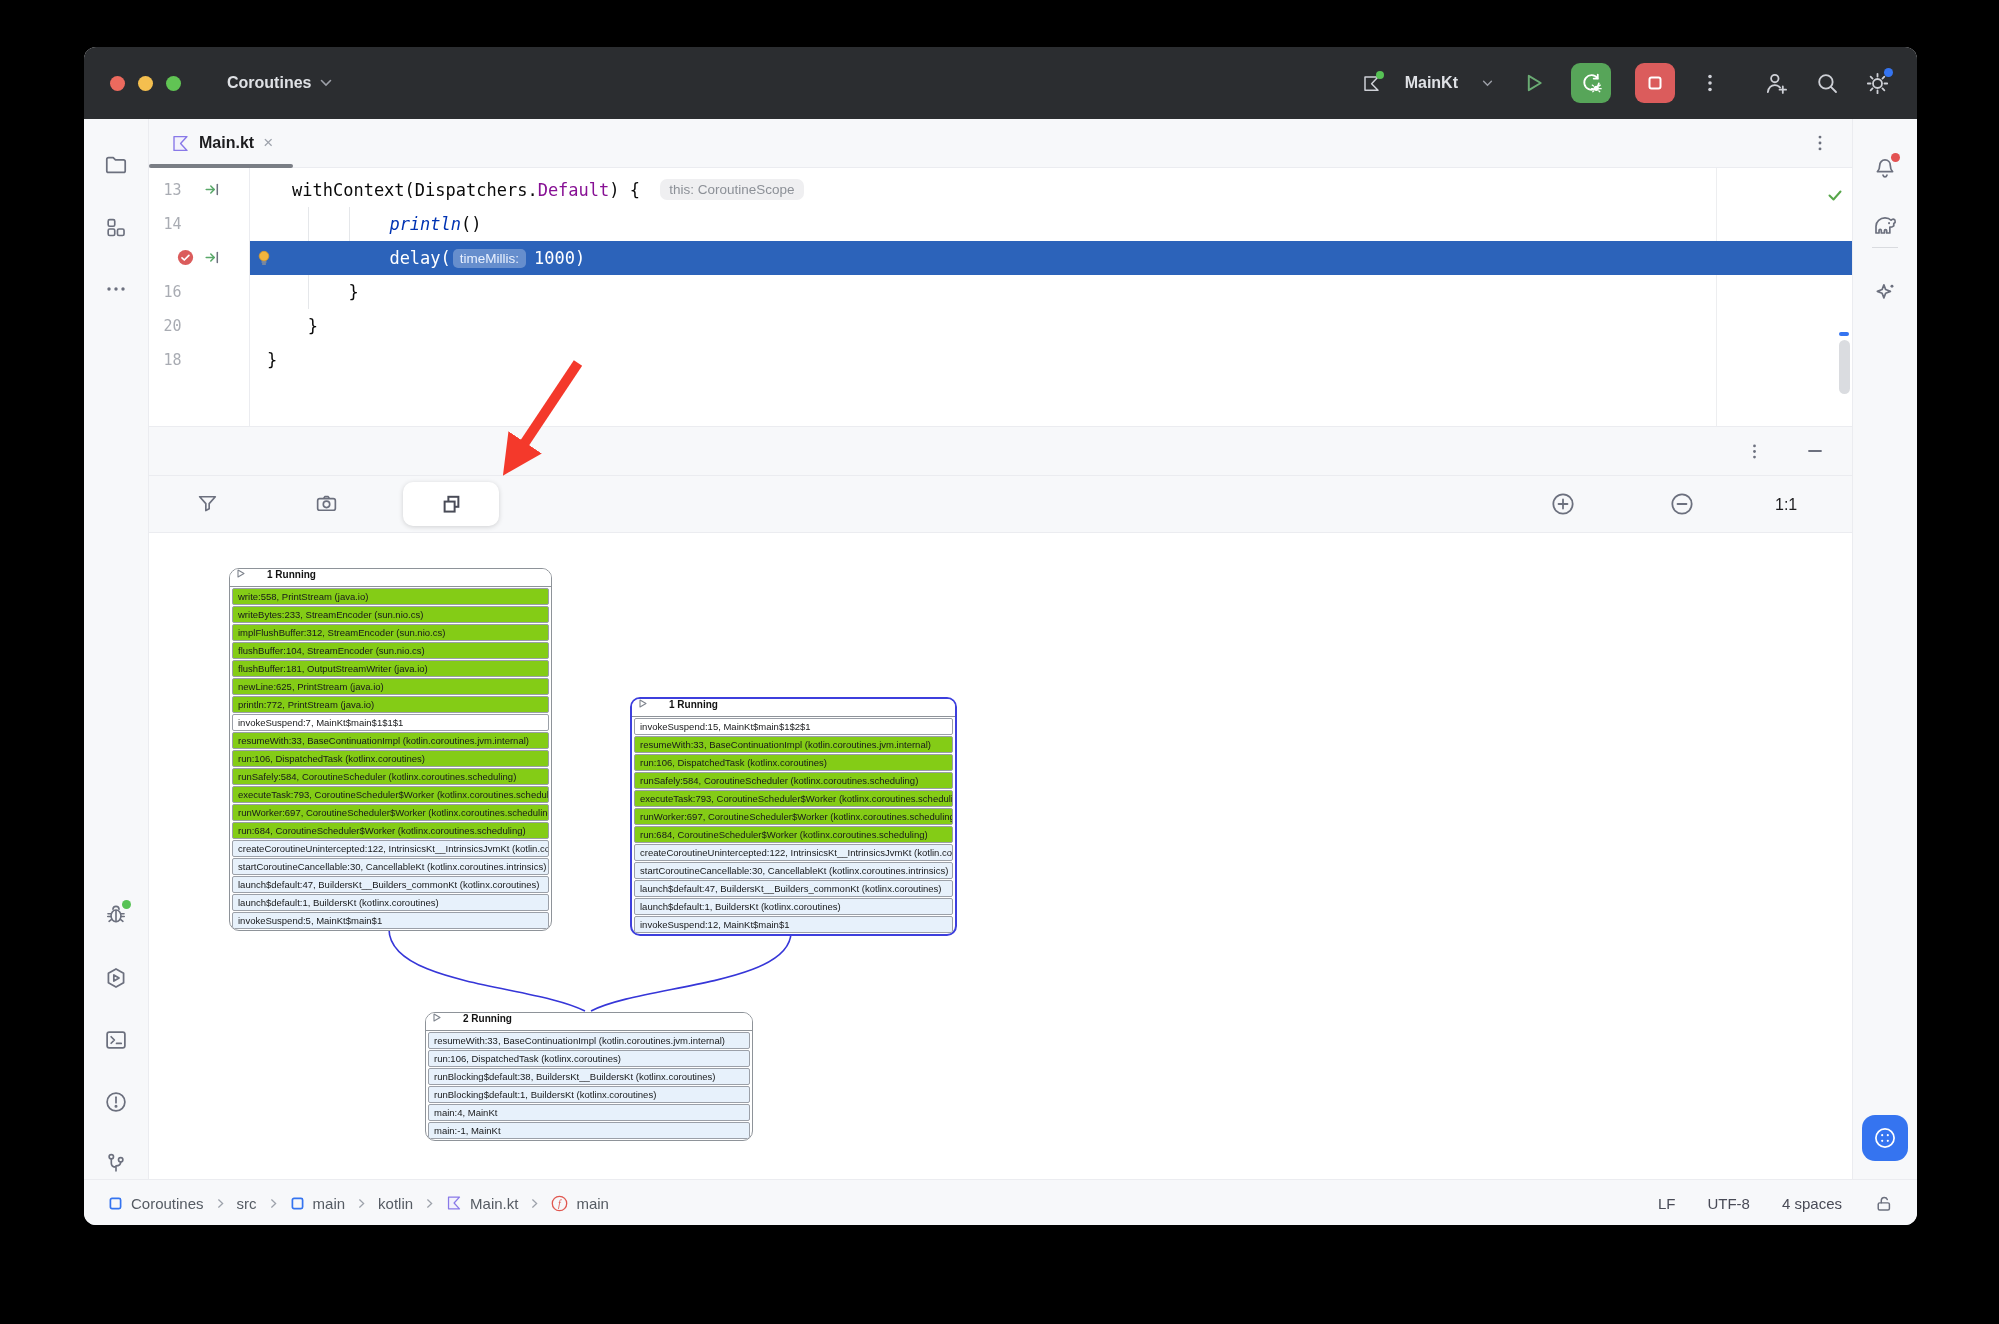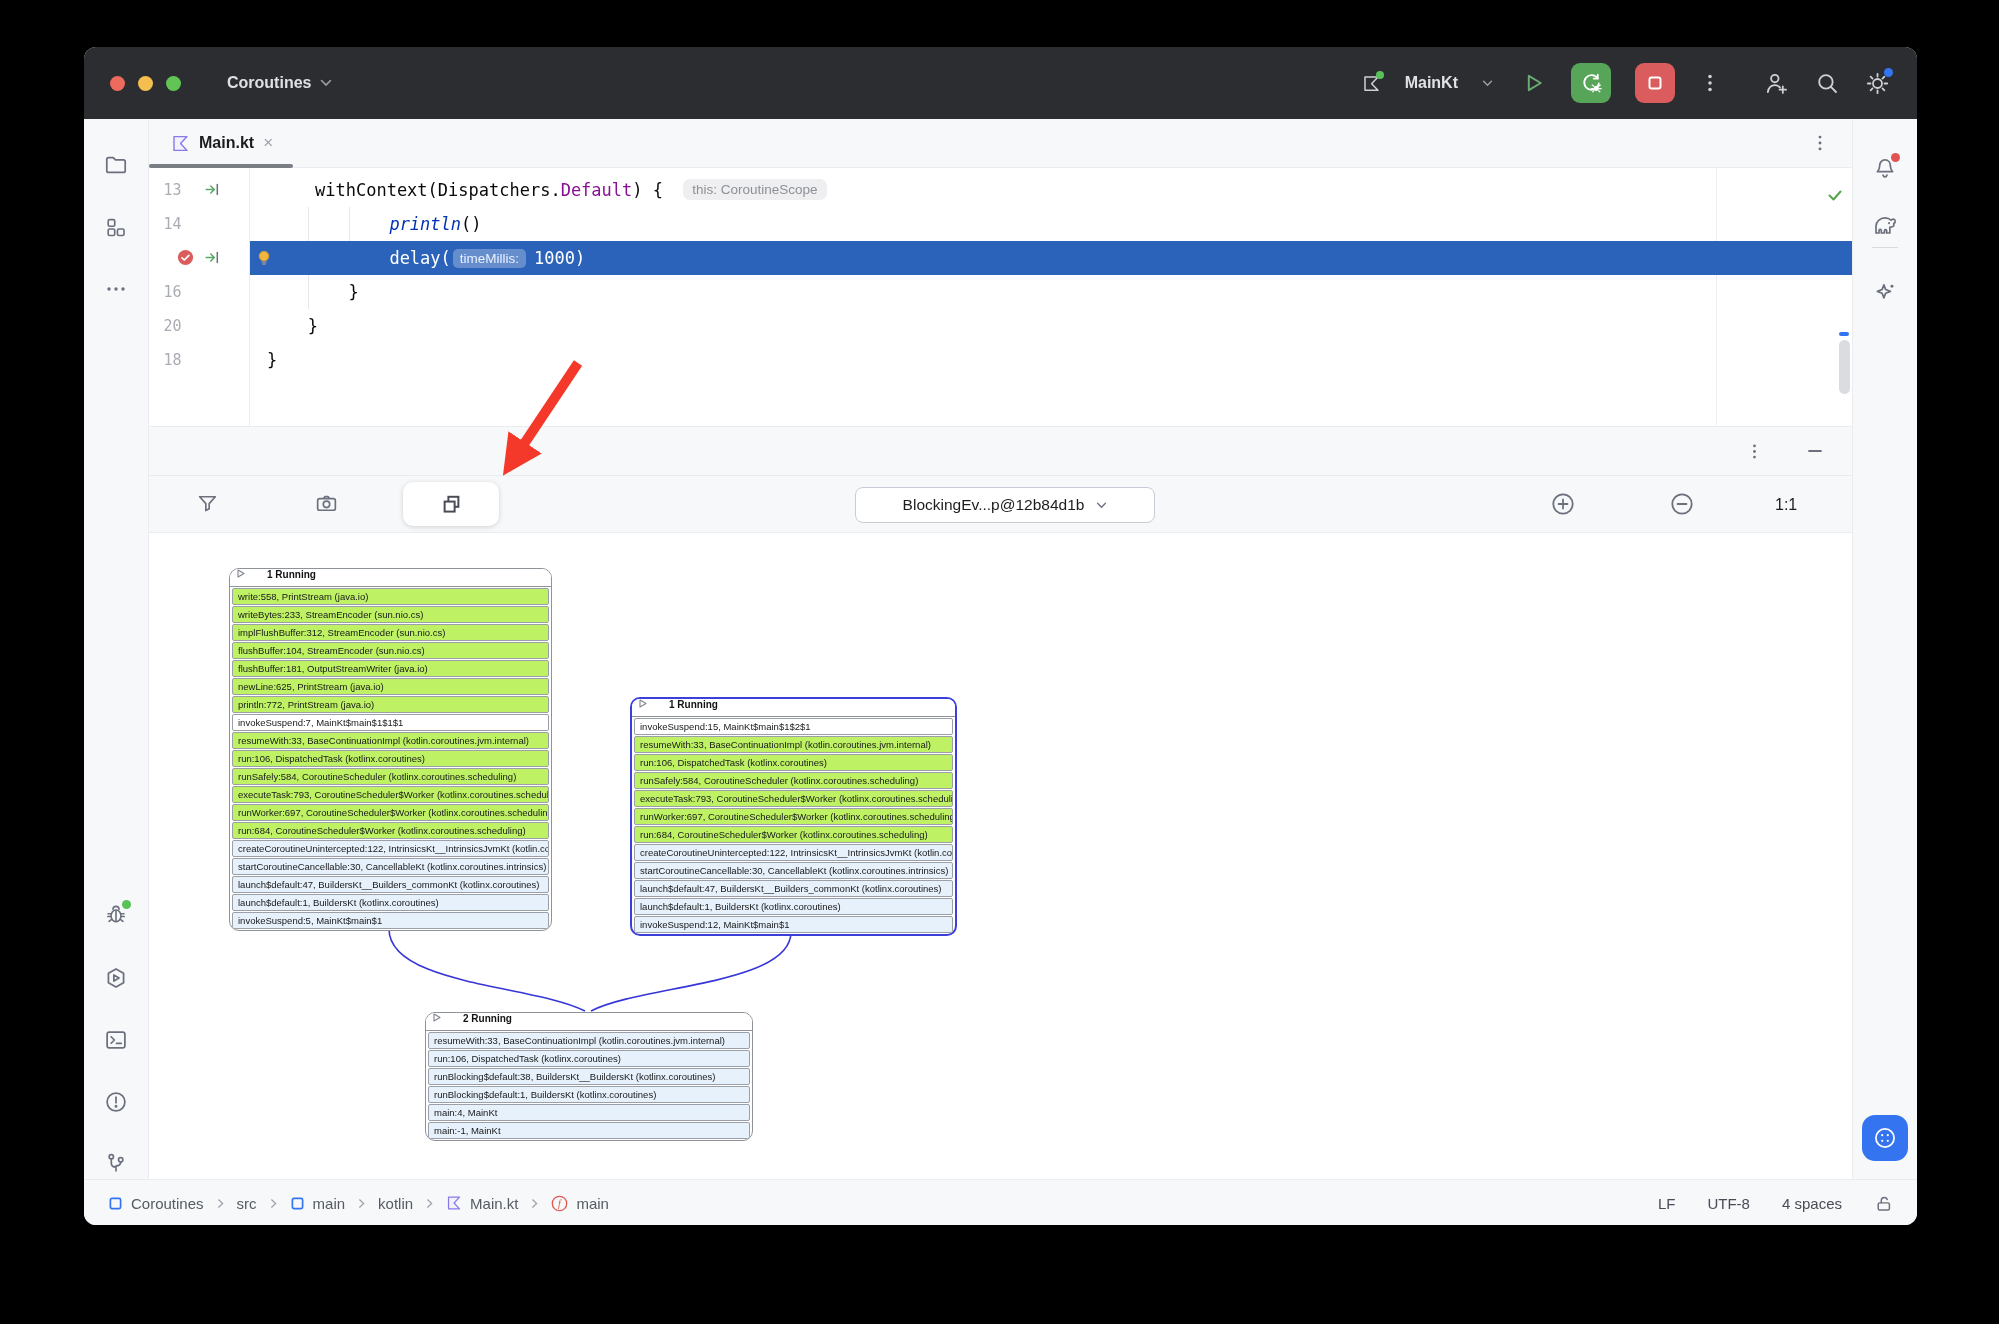--- a/index.html
+++ b/index.html
@@ -64,21 +64,21 @@
   
   .graph{flex:1;background:#fff;position:relative;overflow:hidden;}
   .graph svg.edges{position:absolute;inset:0;}
   .stack-box{position:absolute;background:#fff;border:1.4px solid #8E9399;border-radius:10px;overflow:hidden;}
   .stack-box.selected{border:2px solid #3D3FDD;}
   .sb-head{height:17px;display:flex;align-items:flex-start;gap:22px;padding-left:7px;border-bottom:1px solid #8E9399;background:#fff;}
   .sb-title{font-size:10px;font-weight:700;color:#111;}
   .frame{height:15px;line-height:15px;border:1px solid #9BA0A8;border-radius:2px;margin:1px 2px 0 2px;
          padding-left:5px;font-size:9.5px;color:#17181a;white-space:nowrap;overflow:hidden;}
   .frame:last-child{margin-bottom:1px;}
-  .f-y{background:#bef264}.f-b{background:#E7F1FB}.f-w{background:#FFFFFF}
+  .f-y{background:#84cc16}.f-b{background:#E7F1FB}.f-w{background:#FFFFFF}
   
   .statusbar{height:46px;background:#F7F8FA;border-top:1px solid #EBECF0;display:flex;align-items:center;padding:0 24px;}
   .crumbs{display:flex;align-items:center;gap:11px;}
   .crumb{display:flex;align-items:center;gap:8px;font-size:15px;color:#555B63;}
   .sb-right{margin-left:auto;display:flex;align-items:center;gap:32px;font-size:15px;color:#494B57;}
   .blue-btn{position:absolute;left:9px;top:996px;width:46px;height:46px;border-radius:13px;background:#3574F0;
             display:flex;align-items:center;justify-content:center;}
   .overlay{position:absolute;inset:0;pointer-events:none;z-index:40;}
 </style>
 </head>
@@ -242,21 +242,21 @@
         <div id="code-lines">
             <div class="code-line">
               <span class="ln-num">13</span>
               <span class="g-ic g-susp">
                 <svg width="17" height="17" viewBox="0 0 17 17" fill="none" stroke-linecap="round" stroke-linejoin="round">
                   <path d="M2.2 8.5h8" stroke="#59A869" stroke-width="1.5"></path>
                   <path d="M6.8 5L10.2 8.5 6.8 12" stroke="#59A869" stroke-width="1.5"></path>
                   <path d="M13.3 3.6v9.8" stroke="#6C707E" stroke-width="1.5"></path>
                 </svg>
               </span>
-              <div class="code-content" style="padding-left: 66px;"><span class="t-plain">withContext(Dispatchers.</span><span class="t-kw">Default</span><span class="t-plain">) { </span><span class="hint-pill">this: CoroutineScope</span></div>
+              <div class="code-content" style="padding-left: 43px;"><span class="t-plain">withContext(Dispatchers.</span><span class="t-kw">Default</span><span class="t-plain">) { </span><span class="hint-pill">this: CoroutineScope</span></div>
             </div>
             <div class="code-line">
               <span class="ln-num">14</span>
               <div class="code-content" style="padding-left: 140.4px;"><span class="t-func">println</span><span class="t-plain">()</span></div>
             </div>
             <div class="code-line selected">
               <div class="sel-bg"></div>
               <span class="g-ic g-bp">
                 <svg width="17" height="17" viewBox="0 0 17 17">
                   <circle cx="8.5" cy="8.5" r="7.6" fill="#DB5C5C"></circle>
@@ -326,26 +326,20 @@
               <rect x="3.5" y="7.3" width="17" height="11.2" rx="2"></rect>
               <circle cx="12" cy="12.8" r="3.1"></circle>
               <path d="M9.2 7.3l1.2-1.9h3.2l1.2 1.9"></path>
             </svg>
         </span>
         <div class="frames-btn">
           <svg width="25" height="25" viewBox="0 0 24 24">
             <rect x="9" y="4.6" width="9.6" height="9.6" fill="none" stroke="#494B57" stroke-width="1.9"></rect>
             <rect x="5.4" y="9.2" width="9.6" height="9.6" fill="#fff" stroke="#494B57" stroke-width="1.9"></rect>
           </svg>
-        </div>
-        <div class="dd">
-          <span>BlockingEv...p@12b84d1b</span>
-          <svg width="11" height="7" viewBox="0 0 12 8">
-              <path d="M1.5 1.5L6 6l4.5-4.5" fill="none" stroke="#6C707E" stroke-width="1.5" stroke-linecap="round"></path>
-            </svg>
         </div>
         <span class="tb-ic" style="left:1401px">
           <svg width="26" height="26" viewBox="0 0 22 22" fill="none" stroke="#6C707E" stroke-width="1.5" stroke-linecap="round">
               <circle cx="11" cy="11" r="8.2"></circle>
               <path d="M11 7.2v7.6M7.2 11h7.6"></path>
             </svg>
         </span>
         <span class="tb-ic" style="left:1520px">
           <svg width="26" height="26" viewBox="0 0 22 22" fill="none" stroke="#6C707E" stroke-width="1.5" stroke-linecap="round">
               <circle cx="11" cy="11" r="8.2"></circle>

